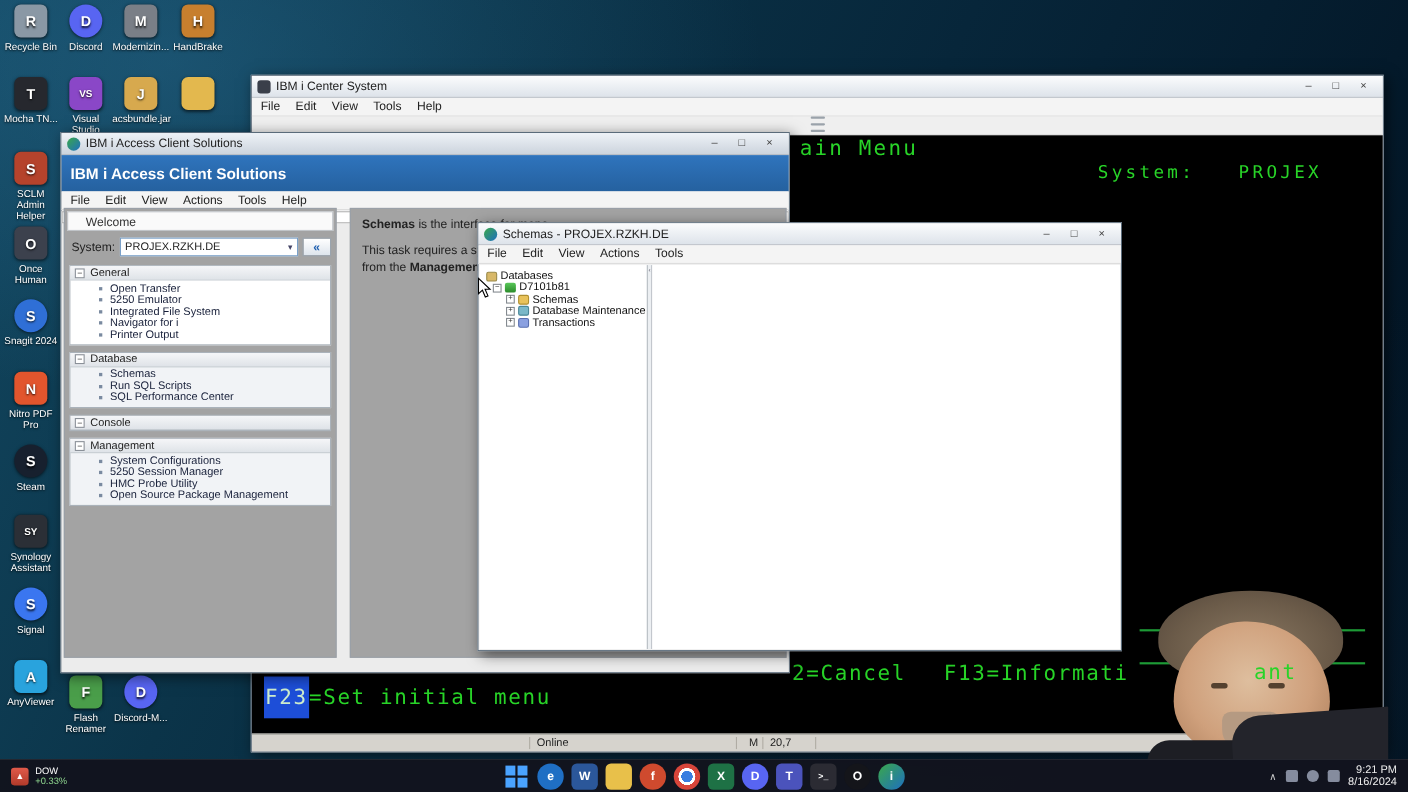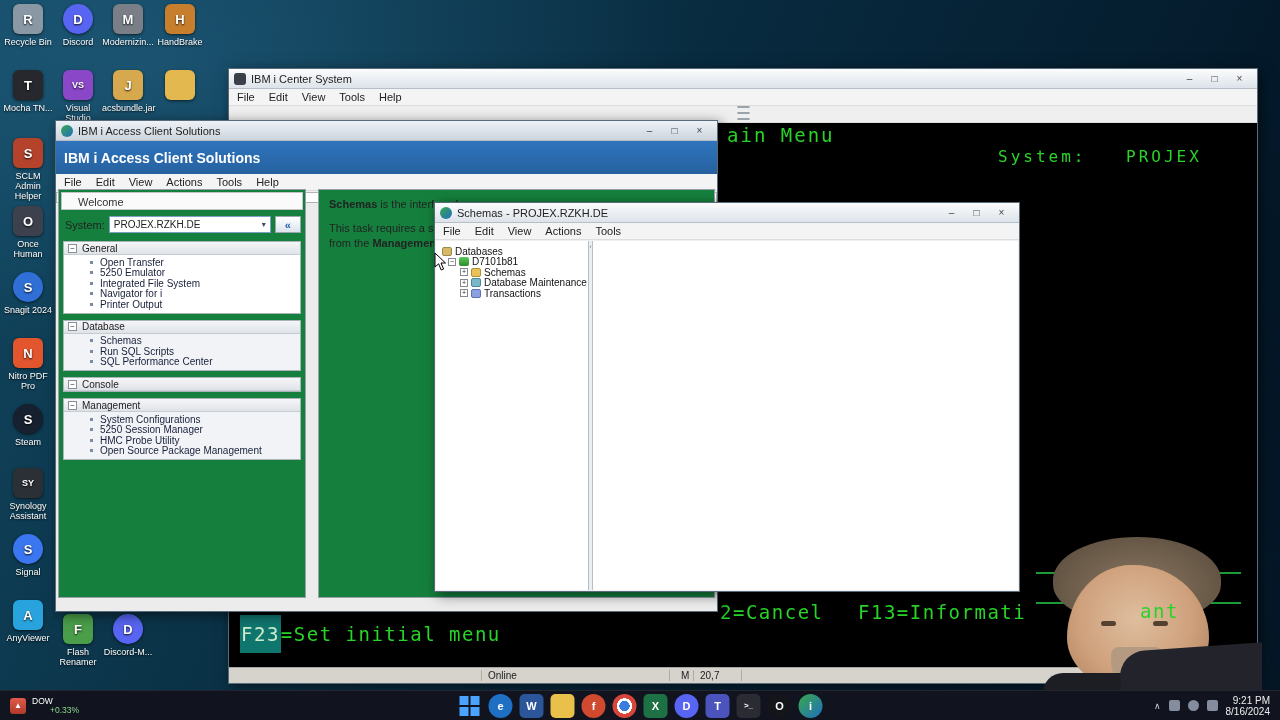--- a/index.html
+++ b/index.html
@@ -35,31 +35,31 @@
                    background:#efefef; border-bottom:1px solid #ddd;flex-direction:column; }
   .tb-ico { width:13px; height:13px; border:1px solid #9aa2aa; border-radius:2px; }
   .tb-sep { width:1px; height:12px; background:#c4c4c4; margin:0 3px; }
   .tb-label { font-size:10px; color:#333; padding:0 5px; }
   .tb-go { width:13px; height:13px; border-radius:50%; background:#2a9a3a; color:#fff; font-size:7px;
            display:flex; align-items:center; justify-content:center; }
   #term { position:absolute; left:0; top:54px; right:0; bottom:16px; background:#000; overflow:hidden; }
   .t-txt { position:absolute; font-family:"DejaVu Sans Mono","Liberation Mono",monospace; color:#28d428;
            letter-spacing:2px; font-size:19px; white-space:pre; }
   .t-line { position:absolute; height:2px; background:#1d9a36; }
-  .t-hl { background:#0f766e; color:#cdeccd; padding:8px 1px;margin-top:48px; }
+  .t-hl { background:#1d4ed8; color:#cdeccd; padding:8px 1px;margin-top:48px; }
   #term-status { position:absolute; left:0; bottom:0; right:0; height:16px; background:#d6d3cd;
                  border-top:1px solid #a8a8a2; font-size:10px; color:#222;padding-left:48px; }
   .st-sep { position:absolute; top:2px; bottom:2px; width:1px; background:#b0aca4; }
   .st-txt { position:absolute; top:2px; }
   
   #acs-win { left:55px; top:120px; width:663px; height:492px; z-index:25; }
   #acs-banner { height:33px; background:linear-gradient(#2f74bd,#25619f); color:#fff; display:flex;
                 align-items:center; padding-left:8px; font-size:14px; font-weight:bold; }
   #acs-body { position:absolute; left:0; right:0; top:71px; bottom:0; background:#ececec; }
-  .panel { position:absolute; border:1px solid #9aa0a8; background:#15803d; }
+  .panel { position:absolute; border:1px solid #9aa0a8; background:#a3a3a3; }
   #acs-left { left:2px; top:-3px; width:248px; bottom:13px; overflow:hidden; }
   #acs-right { left:262px; top:-3px; right:2px; bottom:13px; padding:8px 10px; font-size:11px; color:#222; }
   #acs-bottom { left:2px; bottom:1px; right:2px; height:11px; background:#fff; border:1px solid #b4b4b4; }
   .welcome-row { margin:2px; border:1px solid #c0c4c8; background:#fafafa; font-size:11px; color:#333;
                  padding:3px 6px 3px 16px; height:18px; }
   .system-row { display:flex; align-items:center; gap:4px; padding:4px 4px 4px 6px; font-size:11px; color:#222; }
   .acs-combo { width:162px; height:17px; border:1px solid #7aa0c8; background:#fff; font-size:10px;
                display:flex; align-items:center; padding:0 4px; color:#222; }
   .acs-combo .arrow { margin-left:auto; font-size:8px; color:#446; }
   .connect-btn { width:26px; height:17px; border:1px solid #9aa4ae; background:linear-gradient(#fff,#dde4ec);
@@ -104,21 +104,21 @@
            border-radius:20px 20px 0 0; }
   .shoulder { position:absolute; right:-8px; bottom:-10px; width:150px; height:54px; background:#23242b;
               border-radius:26px 8px 0 0; transform:rotate(-4deg); }
   
   #taskbar { position:absolute; left:0; right:0; bottom:0; height:30px; background:rgba(18,20,30,.97);
              border-top:1px solid rgba(255,255,255,.08); z-index:100; display:flex; align-items:center; }
   #tb-stock { display:flex; align-items:center; gap:6px; padding:0 10px; }
   .stock-ico { width:16px; height:16px; border-radius:3px; background:linear-gradient(#e05a4a,#b03a2a);
                display:flex; align-items:center; justify-content:center; color:#fff; font-size:8px; }
   .stock-txt { font-size:8.5px; line-height:9px; color:#fff; }
-  .stock-txt .chg { color:#8fd68f;margin-left:18px; }
+  .stock-txt .chg { color:#8fd68f; }
   #tb-center { position:absolute; left:50%; transform:translateX(-50%); display:flex; gap:7px; align-items:center; }
   .tb-app { width:24px; height:24px; border-radius:5px; display:flex; align-items:center; justify-content:center;
             color:#fff; font-size:11px; font-weight:bold; }
   .round { border-radius:50%; }
   .win-panes { display:grid; grid-template-columns:9px 9px; grid-template-rows:9px 9px; gap:2px; }
   .pane { background:#4aa3ff; }
   #tb-tray { margin-left:auto; display:flex; align-items:center; gap:8px; padding-right:10px; color:#ddd; }
   .tray-caret { font-size:9px; color:#ccc; }
   .tray-ico { width:11px; height:11px; background:#9aa2b5; border-radius:2px; opacity:.85; }
   .tray-clock { text-align:right; font-size:10px; line-height:11px; color:#eee; }

